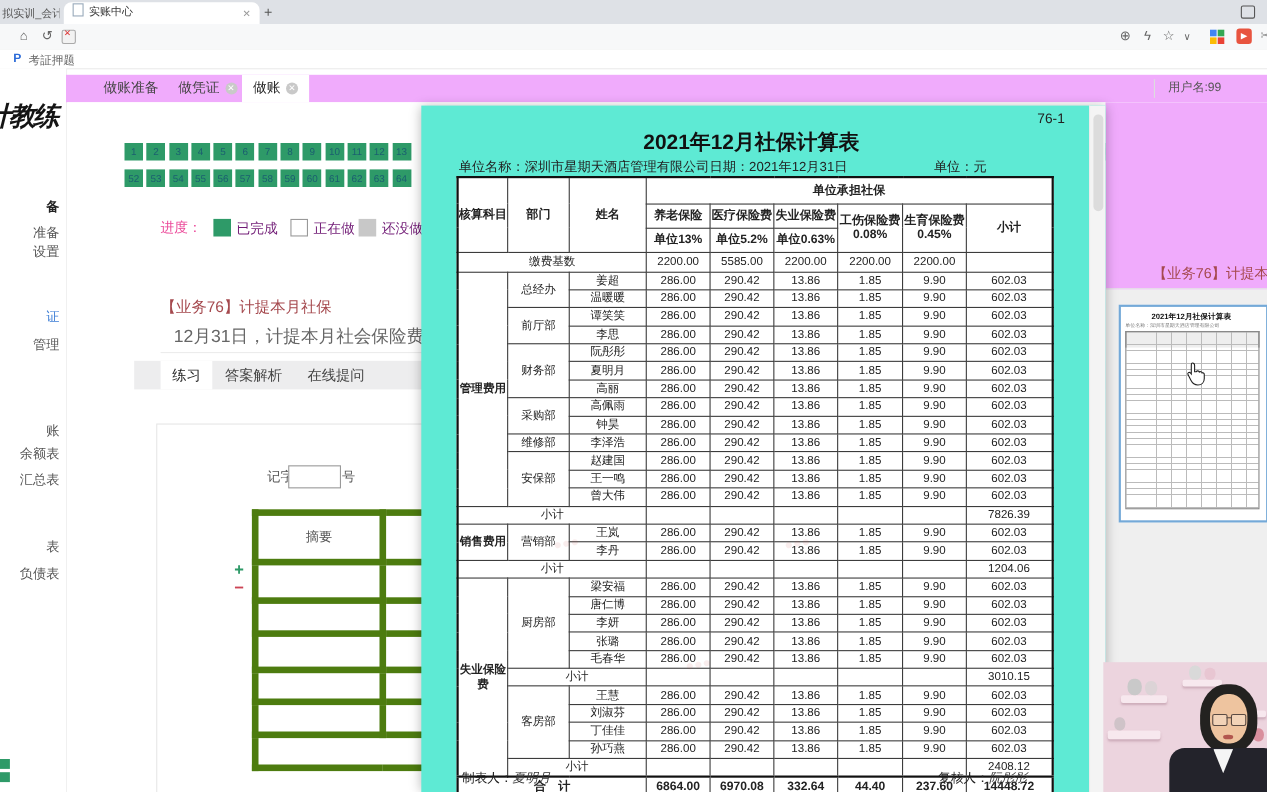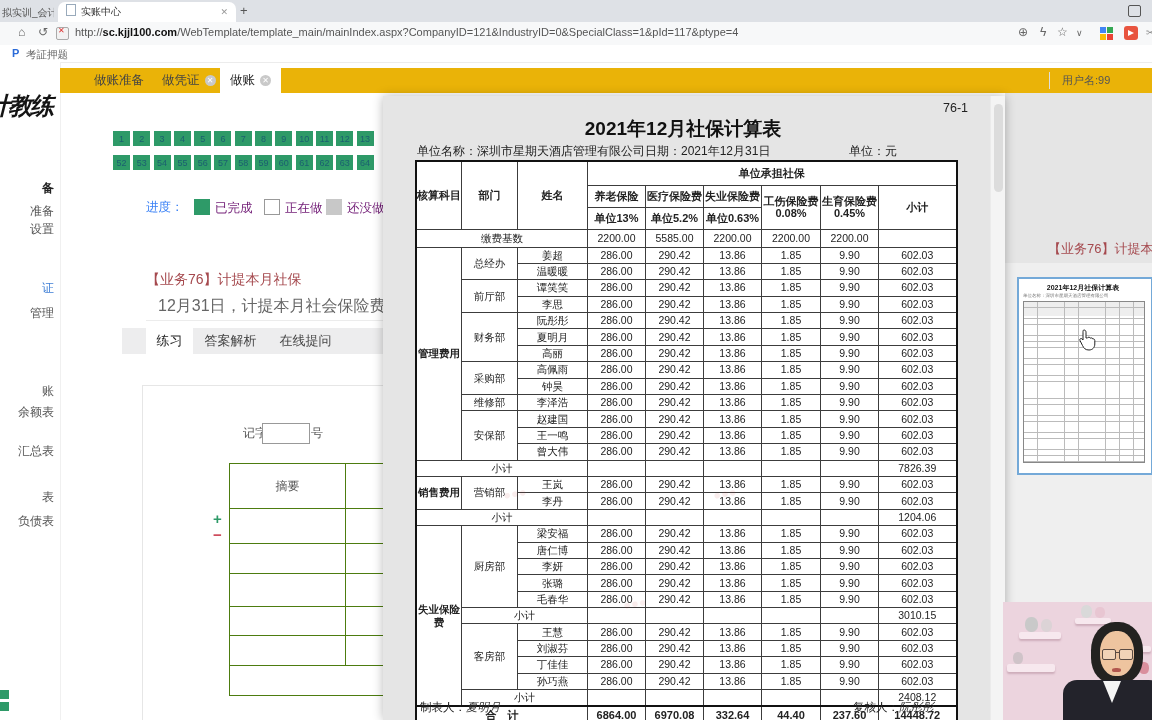--- a/index.html
+++ b/index.html
@@ -28,82 +28,82 @@
   .gridico i{position:absolute;width:6px;height:6px;}
   .orangeico{position:absolute;left:1124px;top:4px;width:14px;height:14px;border-radius:3px;background:#e8543f;}
   .orangeico i{position:absolute;left:4px;top:4px;border-left:6px solid #fff;border-top:3px solid transparent;border-bottom:3px solid transparent;}
   .cutico{position:absolute;left:1146px;top:5px;width:10px;height:12px;color:#888;font-size:10px;}
 
   .bookrow{left:0;top:45px;width:1152px;height:17px;background:#fff;border-bottom:1px solid #ececec;}
   .bkP{position:absolute;left:12px;top:2px;color:#2b6bd8;font-weight:bold;font-size:11px;}
   .bklabel{position:absolute;left:26px;top:3px;font-size:10.5px;color:#666;}
 
   
-  .navstrip{left:60px;top:68px;width:1092px;height:25px;background:#eab308;}
+  .navstrip{left:60px;top:68px;width:1092px;height:25px;background:#f0abfc;}
   .navtab{position:absolute;top:0;height:25px;line-height:25px;font-size:12.5px;color:#444;padding:0 10px;}
   .navtab.active{background:#fff;color:#222;}
   .closedot{display:inline-block;width:11px;height:11px;border-radius:50%;background:#c9c9c9;color:#fff;
             font-size:8px;line-height:11px;text-align:center;vertical-align:1px;margin-left:5px;}
   .userbox{position:absolute;right:6px;top:4px;height:17px;line-height:17px;font-size:11px;color:#555;
            border-left:1px solid #ddd;padding-left:12px;white-space:nowrap;overflow:hidden;width:84px;}
 
   
   .sidebar{left:0;top:62px;width:60px;height:658px;background:#fff;border-right:1px solid #f0f0f0;overflow:hidden;}
   .logo{position:absolute;left:-14px;top:28px;width:80px;font-family:"DejaVu Serif",serif;font-style:italic;
         font-weight:bold;font-size:24px;color:#141414;letter-spacing:-2px;white-space:nowrap;}
   .sitem{position:absolute;right:6px;font-size:12px;color:#555;white-space:nowrap;}
   .sitem.bold{font-weight:bold;color:#222;}
   .sitem.blue{color:#3f7fd6;}
   .cornersq{position:absolute;left:0;width:9px;height:9px;background:#2e9a68;}
 
   
   .content{left:61px;top:93px;width:1091px;height:627px;background:#fff;}
-  .legendlbl{left:85px;top:106px;font-size:12.5px;color:#3b82f6;}
+  .legendlbl{left:85px;top:106px;font-size:12.5px;color:#ec4899;}
   .sw{width:16px;height:16px;top:106px;}
   .swlbl{top:107px;font-size:12.5px;color:#701a75;}
   .psqrow{height:18px;overflow:hidden;white-space:nowrap;}
   .psq{display:inline-block;width:17px;height:17px;margin-right:3.3px;background:#2e9a68;color:#1b5f70;
        font-size:9px;line-height:17px;text-align:center;}
   .tasktitle{left:85px;top:178px;font-size:14px;color:#a5494e;}
   .taskdesc{left:97px;top:203px;font-size:16px;color:#666;}
   .hdivider{left:85px;top:227px;width:298px;border-top:1px solid #ececec;}
   .worktabs{left:61px;top:235px;width:929px;height:26px;background:#ededee;}
   .wtab{position:absolute;top:0;height:26px;line-height:26px;text-align:center;font-size:13px;color:#444;}
   .wtab.active{background:#fff;color:#222;}
 
   
   .voucher{left:81px;top:292px;width:560px;height:422px;background:#fff;border:1px solid #e6e6e6;}
   .vlabel{font-size:12px;color:#555;}
   .vinput{position:absolute;left:119px;top:37px;width:42px;height:17px;border:1px solid #999;background:#fff;}
   .vtable{position:absolute;left:86px;top:77px;width:440px;border-collapse:collapse;table-layout:fixed;}
-  .vtable td{border:1px solid #4d7c0f;font-size:12px;color:#555;text-align:center;}
+  .vtable td{border:6px solid #4d7c0f;font-size:12px;color:#555;text-align:center;}
   .plusbtn{left:70px;top:126px;color:#2e9a68;font-size:15px;font-weight:bold;line-height:14px;}
   .minusbtn{left:70px;top:142px;color:#cc4455;font-size:15px;font-weight:bold;line-height:14px;}
 
   
-  .panel{left:383px;top:96px;width:622px;height:624px;background:#e5e5e5;box-shadow:0 0 10px rgba(0,0,0,.28);z-index:5;}
+  .panel{left:383px;top:96px;width:622px;height:624px;background:#5eead4;box-shadow:0 0 10px rgba(0,0,0,.28);z-index:5;}
   .scrolltrack{position:absolute;right:0;top:0;width:14px;height:100%;background:#f4f4f4;border-left:1px solid #ebebeb;}
   .scrollthumb{position:absolute;right:2px;top:8px;width:9px;height:88px;background:#dcdcdc;border-radius:5px;}
   .pageno{position:absolute;left:560px;top:5px;font-size:12.5px;color:#222;}
   .sheettitle{position:absolute;left:0;top:20px;width:600px;text-align:center;font-size:19px;font-weight:bold;color:#111;}
   .metainfo{position:absolute;top:47px;font-size:12px;color:#222;}
   .sheet{position:absolute;left:32px;top:64px;border-collapse:collapse;table-layout:fixed;background:#fff;
          border:2px solid #111;}
   .sheet td{border:1px solid #3c3c3c;font-size:10.5px;color:#222;text-align:center;padding:0;
             height:15.4px;line-height:13px;overflow:hidden;white-space:nowrap;}
   .sheet td.hd{font-weight:bold;font-size:11px;}
   .sheet td.b{font-weight:normal;}
   .sheet tr.totalrow td{border-top:2px solid #111;font-weight:bold;font-size:11px;height:17px;}
   .sheet td.grp{font-weight:bold;white-space:normal;line-height:13px;}
   .sheetfooter{position:absolute;top:604px;font-size:11.5px;color:#222;}
   .hand{font-family:"DejaVu Serif",serif;font-style:italic;color:#333;}
   .wm{position:absolute;color:rgba(200,80,80,.10);font-size:13px;transform:rotate(-10deg);}
 
   
-  .rightcol{left:1005px;top:93px;width:147px;height:627px;background:#e5e5e5;}
+  .rightcol{left:1005px;top:93px;width:147px;height:627px;background:#f0abfc;}
   .rtask{position:absolute;left:43px;top:147px;font-size:13px;color:#a5494e;white-space:nowrap;overflow:hidden;width:104px;}
   .rdivider{position:absolute;left:0;top:169px;width:147px;border-top:1px solid #e5e5e5;}
   .rgray{position:absolute;left:0;top:170px;width:147px;height:457px;background:#efefef;}
   .thumb{position:absolute;left:12px;top:184px;width:132px;height:194px;background:#fff;border:2px solid #74a9d8;overflow:hidden;z-index:2;}
   .thumbtitle{position:absolute;left:0;top:4px;width:128px;text-align:center;font-size:7px;font-weight:bold;color:#111;white-space:nowrap;}
   .thumbsub{position:absolute;left:4px;top:14px;width:122px;font-size:4.5px;color:#777;white-space:nowrap;overflow:hidden;}
   .minigrid{position:absolute;left:4px;top:22px;width:120px;height:160px;border:1px solid #888;
     background:
       repeating-linear-gradient(to bottom, rgba(0,0,0,0) 0 5px, #bbb 5px 5.7px),
       repeating-linear-gradient(to right, rgba(0,0,0,0) 0 13px, #bbb 13px 13.7px);}
@@ -137,21 +137,20 @@
   <div class="abs newtab">+</div>
   <div class="abs winico"></div>
 </div>
 
 <div class="abs urlrow">
   <span class="uico" style="left:18px;">⌂</span>
   <span class="uico" style="left:38px;">↺</span>
   <span class="shield">
       <i>✕</i>
     </span>
-  <span class="urltxt"><span>http://</span><b>sc.kjjl100.com</b><span>/WebTemplate/template_main/mainIndex.aspx?CompanyID=121&amp;IndustryID=0&amp;SpecialClass=1&amp;pId=117&amp;ptype=4</span></span>
   <span class="uico" style="left:1018px;">⊕</span>
   <span class="uico" style="left:1040px;">ϟ</span>
   <span class="uico" style="left:1057px;">☆</span>
   <span class="uico" style="left:1076px;font-size:9px;top:6px;">∨</span>
   <span class="gridico">
     <i style="left:0;top:0;background:#4285f4;"></i>
       <i style="left:7px;top:0;background:#34a853;"></i>
     <i style="left:0;top:7px;background:#fbbc05;"></i>
       <i style="left:7px;top:7px;background:#ea4335;"></i>
   </span>
@@ -168,21 +167,21 @@
 
 <div class="abs sidebar">
   <div class="logo">计教练</div>
   <div class="sitem bold" style="top:118px;">备</div>
   <div class="sitem" style="top:141px;">准备</div>
   <div class="sitem" style="top:159px;">设置</div>
   <div class="sitem blue" style="top:218px;">证</div>
   <div class="sitem" style="top:243px;">管理</div>
   <div class="sitem" style="top:321px;">账</div>
   <div class="sitem" style="top:342px;">余额表</div>
-  <div class="sitem" style="top:366px;margin-top:15px;">汇总表</div>
+  <div class="sitem" style="top:366px;">汇总表</div>
   <div class="sitem" style="top:427px;">表</div>
   <div class="sitem" style="top:451px;">负债表</div>
   <div class="cornersq" style="top:628px;"></div>
   <div class="cornersq" style="top:640px;"></div>
 </div>
 
 <div class="abs navstrip">
   <div class="navtab" style="left:24px;">做账准备</div>
   <div class="navtab" style="left:92px;"><span>做凭证</span><span class="closedot">✕</span></div>
   <div class="navtab active" style="left:160px;"><span>做账</span><span class="closedot">✕</span></div>

